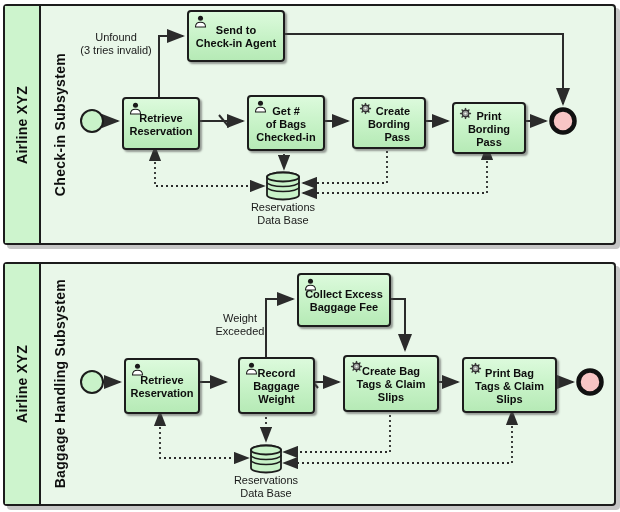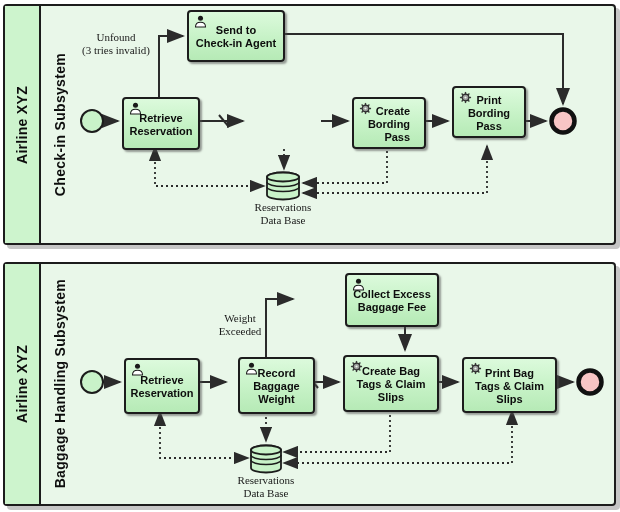--- a/index.html
+++ b/index.html
@@ -14,21 +14,21 @@
   .vtext{writing-mode:vertical-rl;transform:rotate(180deg);font-weight:bold;font-size:14px;
          color:#0d0d0d;letter-spacing:.3px;white-space:nowrap;}
   .task{position:absolute;border:2px solid #1c1c1c;border-radius:4px;
         background:linear-gradient(180deg,#dcfadc 0%,#c6f2c6 55%,#b6eab6 100%);
         box-shadow:2px 2px 2px rgba(80,80,80,.55);
         display:flex;align-items:center;justify-content:center;text-align:center;
         font-weight:bold;font-size:11px;line-height:13px;color:#0d0d0d;}
   .tlabel{white-space:pre-line;padding-top:2px;}
   .ticon{position:absolute;top:3px;left:5px;width:13px;height:13px;}
   .note{position:absolute;font-size:11px;line-height:12.5px;color:#1a1a1a;text-align:center;
-        white-space:pre-line;font-family:Liberation Serif, serif;}
+        white-space:pre-line;}
   svg.layer{position:absolute;left:0;top:0;pointer-events:none;}
 </style>
 </head>
 <body>
 
 <div id="canvas">
 
   <svg width="0" height="0" style="position:absolute">
     <defs>
       <symbol id="icon-user" viewBox="0 0 14 14">
@@ -135,29 +135,37 @@
     <span class="tlabel">Retrieve
 Reservation</span>
   </div>
   <div class="task" style="left:187px;top:10px;width:94px;height:48px;">
     <svg class="ticon">
         <use href="#icon-user"></use>
       </svg>
     <span class="tlabel">Send to
 Check-in Agent</span>
   </div>
+  <div class="task" style="left:247px;top:95px;width:74px;height:52px;">
+    <svg class="ticon">
+        <use href="#icon-user"></use>
+      </svg>
+    <span class="tlabel">Get #
+of Bags
+Checked-in</span>
+  </div>
   <div class="task" style="left:352px;top:97px;width:70px;height:48px;text-align:right;">
     <svg class="ticon">
         <use href="#icon-gear"></use>
       </svg>
     <span class="tlabel">Create
 Bording
 Pass</span>
   </div>
-  <div class="task" style="left:452px;top:86px;width:70px;height:48px;align-items:center;">
+  <div class="task" style="left:452px;top:102px;width:70px;height:48px;align-items:center;">
     <svg class="ticon">
         <use href="#icon-gear"></use>
       </svg>
     <span class="tlabel">Print
 Bording
 Pass</span>
   </div>
 
   <div class="task" style="left:124px;top:358px;width:72px;height:52px;">
     <svg class="ticon">
@@ -167,21 +175,21 @@
 Reservation</span>
   </div>
   <div class="task" style="left:230px;top:357px;width:73px;height:53px;margin-left:8px;">
     <svg class="ticon">
         <use href="#icon-user"></use>
       </svg>
     <span class="tlabel">Record
 Baggage
 Weight</span>
   </div>
-  <div class="task" style="left:297px;top:273px;width:90px;height:50px;margin-left:48px;">
+  <div class="task" style="left:297px;top:273px;width:90px;height:50px;">
     <svg class="ticon">
         <use href="#icon-user"></use>
       </svg>
     <span class="tlabel">Collect Excess
 Baggage Fee</span>
   </div>
   <div class="task" style="left:343px;top:355px;width:92px;height:53px;">
     <svg class="ticon">
         <use href="#icon-gear"></use>
       </svg>

